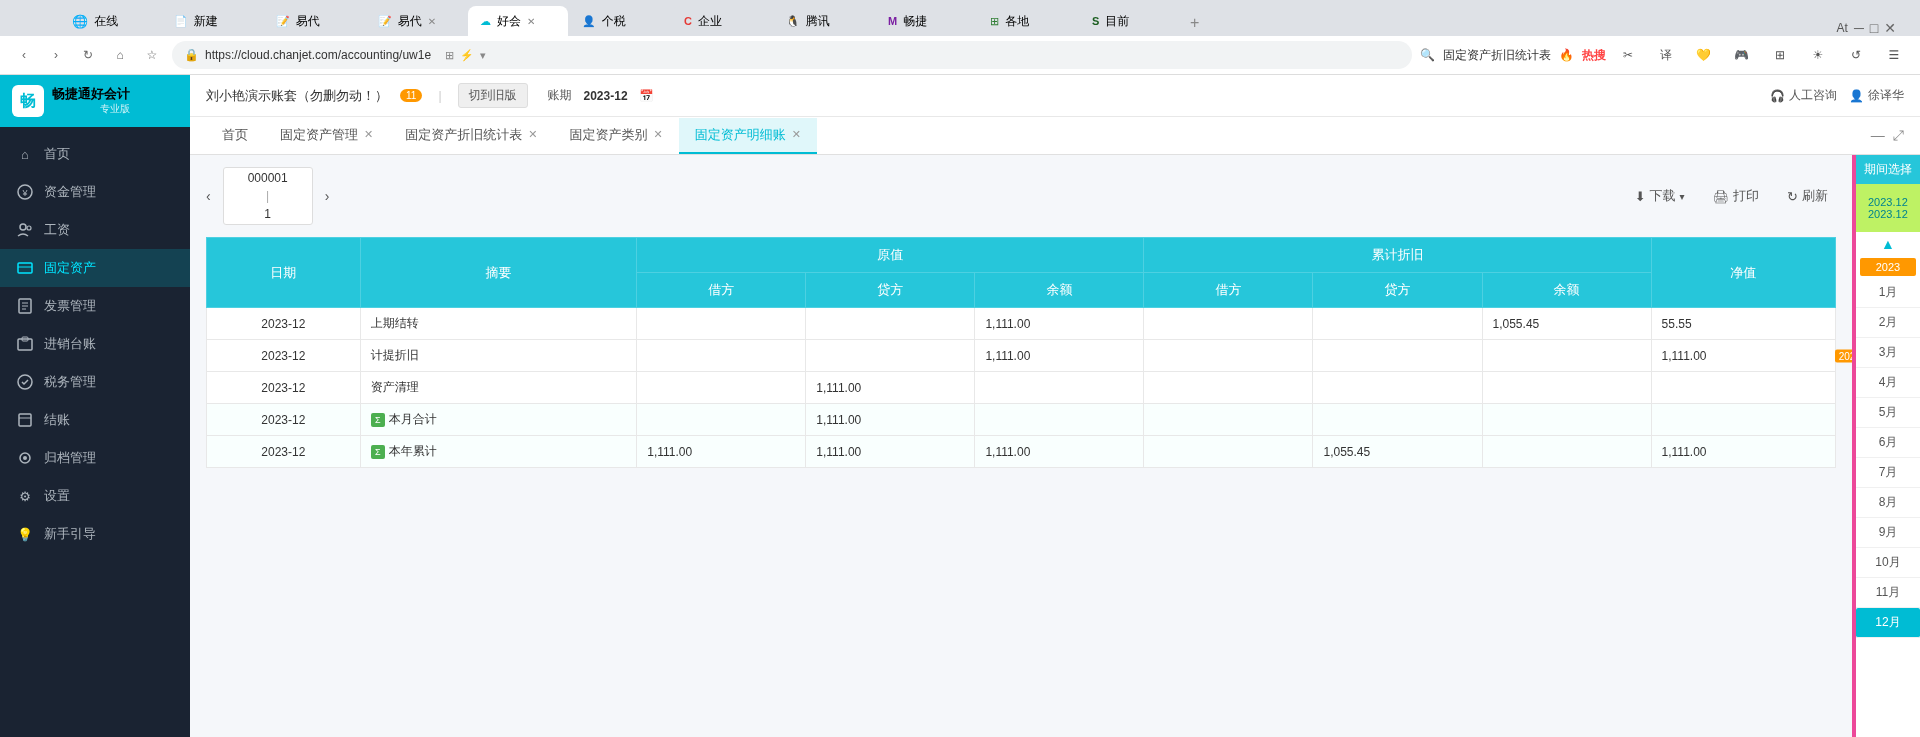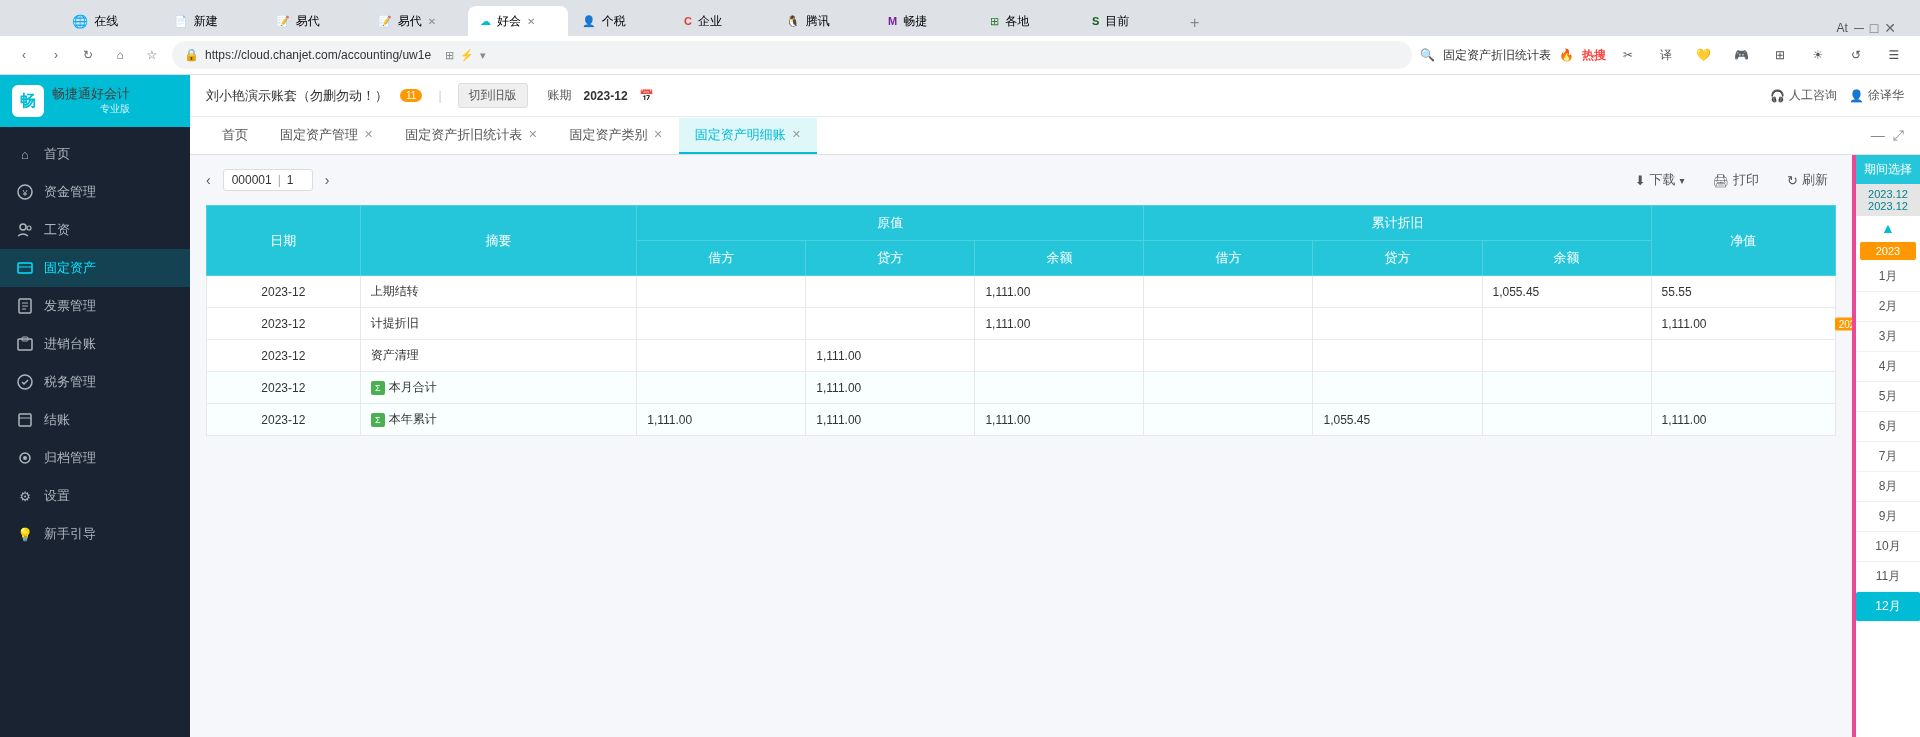--- a/index.html
+++ b/index.html
@@ -20,21 +20,21 @@
     .nav-actions { display: flex; align-items: center; gap: 10px; }
     .nav-action-btn { width: 28px; height: 28px; display: flex; align-items: center; justify-content: center; cursor: pointer; color: #555; }
 
     
     .app-container { display: flex; height: 662px; }
 
     
     .sidebar { width: 190px; background: #1a2332; height: 100%; display: flex; flex-direction: column; }
     .sidebar-header { background: #00bcd4; padding: 10px 12px; display: flex; align-items: center; gap: 8px; }
     .sidebar-logo { width: 32px; height: 32px; background: #fff; border-radius: 6px; display: flex; align-items: center; justify-content: center; color: #00bcd4; font-size: 14px; font-weight: bold; }
-    .sidebar-title { color: #404040; font-size: 13px; font-weight: normal; line-height: 1.2; }
+    .sidebar-title { color: #000000; font-size: 13px; font-weight: bold; line-height: 1.2; }
     .sidebar-subtitle { color: rgba(255,255,255,0.8); font-size: 10px; text-align: right; }
     .sidebar-nav { flex: 1; padding: 8px 0; }
     .nav-item { display: flex; align-items: center; gap: 10px; padding: 10px 16px; color: #adb5bd; cursor: pointer; font-size: 13px; }
     .nav-item.active { background: rgba(0,188,212,0.2); color: #00e5ff; }
     .nav-item .nav-icon { width: 18px; height: 18px; display: flex; align-items: center; justify-content: center; flex-shrink: 0; }
 
     
     .main-content { flex: 1; display: flex; flex-direction: column; background: #f5f7fa; }
 
     
@@ -56,38 +56,38 @@
     .tab-action-btn { color: #888; cursor: pointer; font-size: 14px; }
 
     
     .content-area { flex: 1; display: flex; overflow: hidden; }
     .content-main { flex: 1; padding: 12px 16px; overflow-y: auto; }
 
     
     .content-toolbar { display: flex; align-items: center; margin-bottom: 12px; gap: 12px; }
     .nav-arrows { display: flex; align-items: center; gap: 4px; }
     .arrow-btn { color: #555; cursor: pointer; font-size: 14px; }
-    .account-code { background: #fff; border: 1px solid #ddd; padding: 3px 8px; border-radius: 3px; font-size: 12px; color: #333; display: flex; align-items: center; gap: 4px; min-width: 90px; }
+    .account-code { background: #fff; border: 1px solid #ddd; padding: 3px 8px; border-radius: 3px; font-size: 12px; color: #333; display: flex; align-items: center; gap: 4px; min-width: 90px; flex-direction: column; }
     .toolbar-right { margin-left: auto; display: flex; align-items: center; gap: 12px; }
     .action-btn { display: flex; align-items: center; gap: 4px; color: #555; font-size: 13px; cursor: pointer; padding: 4px 8px; border-radius: 3px; }
 
     
     .data-table { width: 100%; border-collapse: collapse; background: #fff; }
     .data-table th { background: #26c6da; color: #fff; padding: 8px 10px; text-align: center; font-size: 13px; font-weight: normal; border: 1px solid #4dd0e1; }
     .data-table td { padding: 7px 10px; text-align: center; font-size: 12px; color: #333; border: 1px solid #e8e8e8; }
     .data-table .text-right { text-align: left; }
     .data-table .text-left { text-align: left; }
     .summary-icon { display: inline-block; width: 14px; height: 14px; background: #4caf50; color: #fff; font-size: 9px; border-radius: 2px; text-align: center; line-height: 14px; margin-right: 4px; }
     .summary-row td { background: #f9fffe; }
     .th-group { border-bottom: 1px solid #4dd0e1; }
 
     
     .period-panel { width: 68px; background: #fff; border-left: 4px solid #ec4899; display: flex; flex-direction: column; }
     .period-panel-title { background: #26c6da; color: #fff; padding: 6px 4px; text-align: center; font-size: 12px; writing-mode: horizontal-tb; }
-    .period-selected-dates { background: #e5e5e5; padding: 4px; font-size: 11px; color: #00838f; text-align: center; }
+    .period-selected-dates { background: #bef264; padding: 12px; font-size: 11px; color: #00838f; }
     .period-months { flex: 1; display: flex; flex-direction: column; }
     .period-month { padding: 6px 4px; text-align: center; font-size: 12px; color: #555; cursor: pointer; border-bottom: 1px solid #f0f0f0; }
     .period-month.active { background: #00bcd4; color: #fff; border-radius: 2px; }
     .up-icon { text-align: center; padding: 4px; color: #00bcd4; cursor: pointer; font-size: 14px; }
     .back-2023 { background: #ff9800; color: #fff; padding: 3px 4px; text-align: center; font-size: 11px; cursor: pointer; border-radius: 2px; margin: 2px 4px; }
   </style>
 </head>
 <body>
 
 <div class="browser-chrome">

